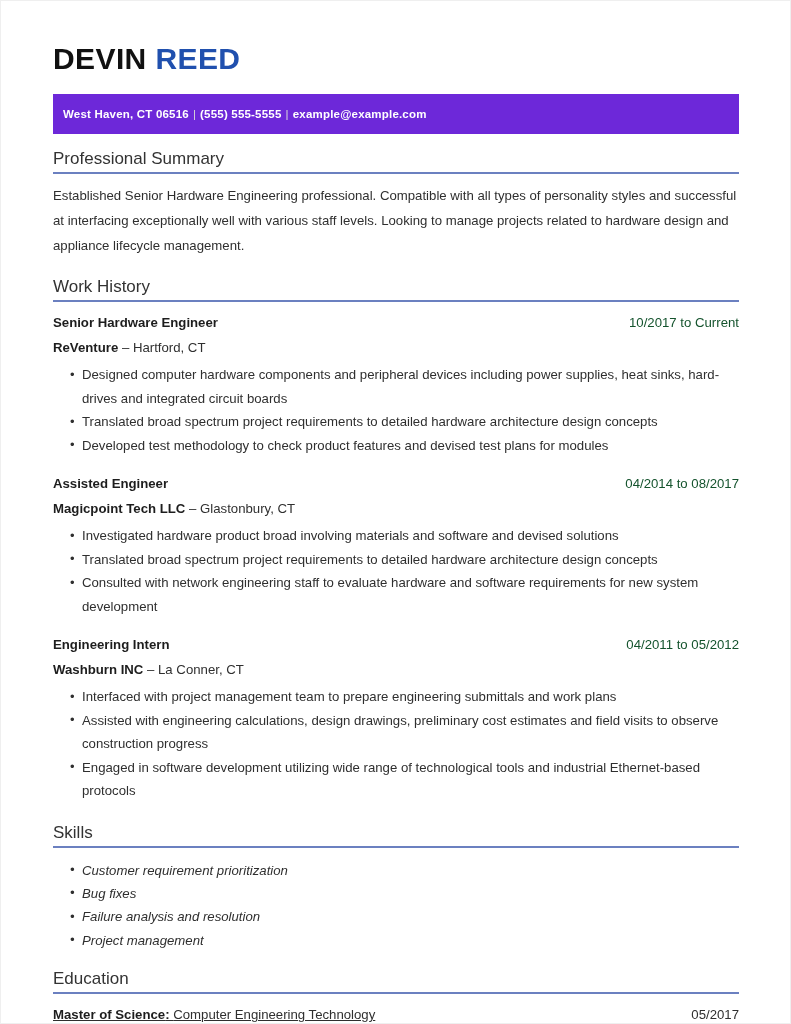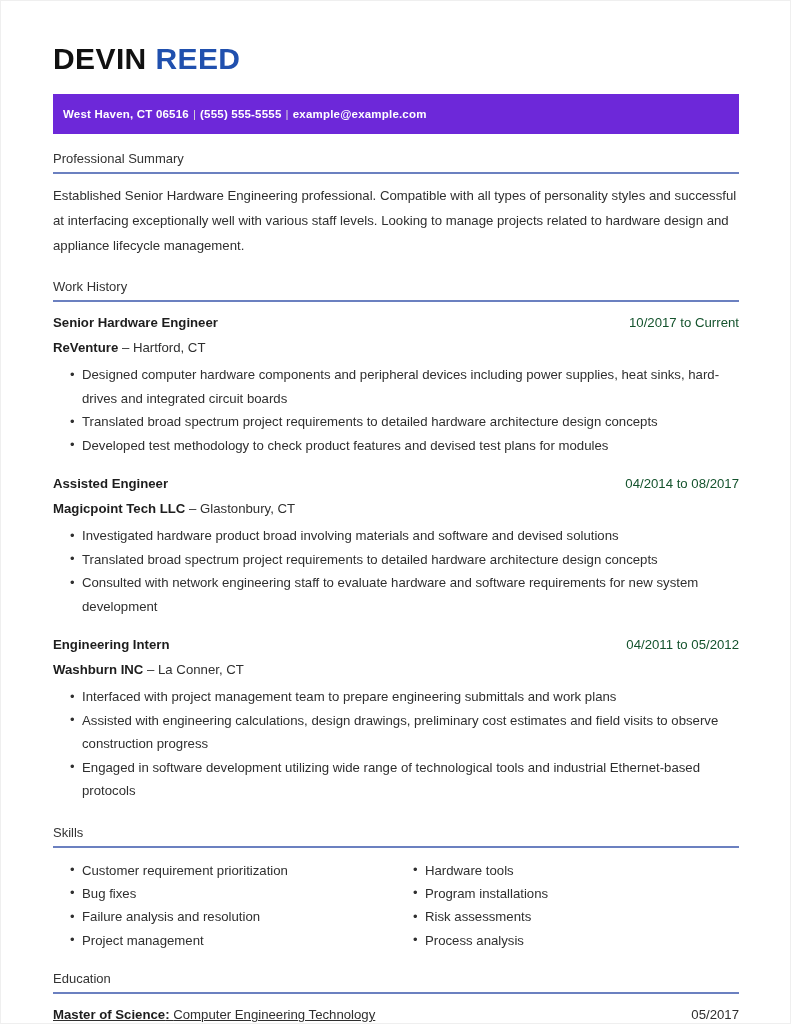--- a/index.html
+++ b/index.html
@@ -63,21 +63,21 @@
   }
   .contact-sep {
     color: #d8d8d8;
     font-weight: normal;
     padding: 0 4px;
   }
 
   
   .section { margin-top: 15px; }
   .section-title {
-    font-size: 13px;
+    font-size: 17px;
     font-weight: 300;
     color: #333333;
     line-height: 20px;
     padding-bottom: 3px;
   }
   .section-rule {
     height: 2px;
     background: #6b80c0;
     width: 100%;
     margin-bottom: 9px;
@@ -137,20 +137,21 @@
     left: 17px;
     top: -0.5px;
     font-size: 13px;
     color: #2f2f2f;
   }
 
   
   .skills-wrap {
     display: flex;
     margin-top: 11px;
+    font-style: italic;
   }
   .skills-col {
     width: 50%;
     box-sizing: border-box;
   }
   .skills-col ul {
     list-style: none;
     margin: 0;
     padding: 0;
   }
@@ -267,28 +268,20 @@
       <div class="section-rule"></div>
       <div class="skills-wrap">
         <div class="skills-col">
           <ul>
             <li>Customer requirement prioritization</li>
             <li>Bug fixes</li>
             <li>Failure analysis and resolution</li>
             <li>Project management</li>
           </ul>
         </div>
-        <div class="skills-col">
-          <ul>
-            <li>Hardware tools</li>
-            <li>Program installations</li>
-            <li>Risk assessments</li>
-            <li>Process analysis</li>
-          </ul>
-        </div>
       </div>
     </div>
 
     <div class="section education">
       <div class="section-title">Education</div>
       <div class="section-rule"></div>
       <div class="edu-row">
         <div class="edu-left"><span class="degree">Master of Science</span><span class="degree">: </span><span>Computer Engineering Technology</span></div>
         <div class="edu-date">05/2017</div>
       </div>

